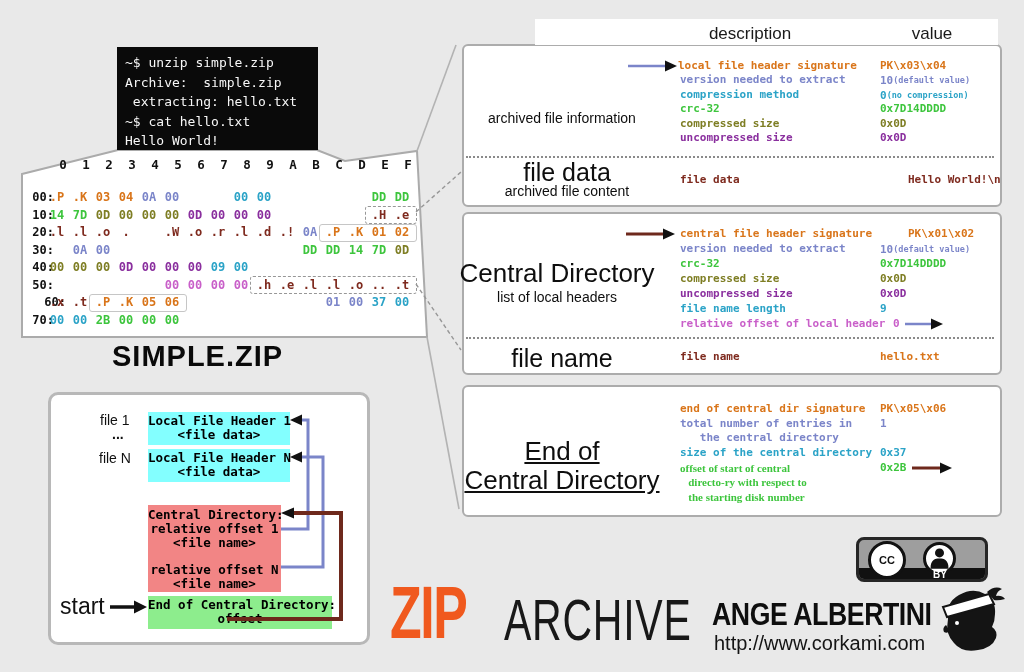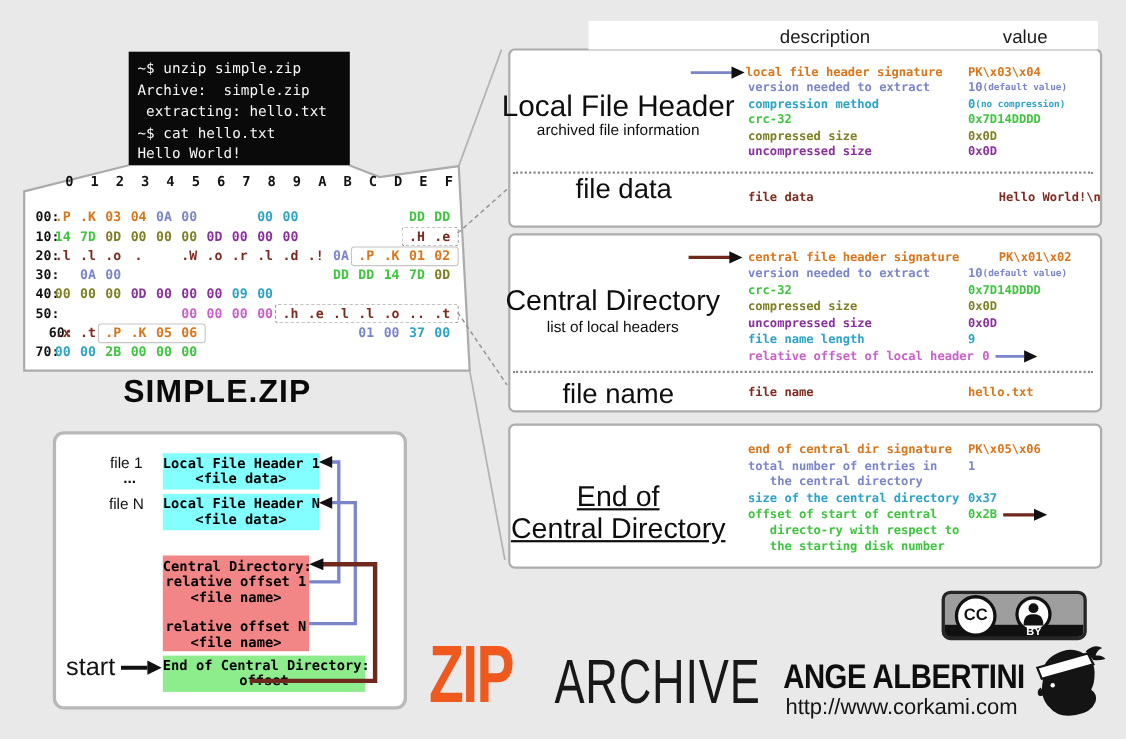--- a/index.html
+++ b/index.html
@@ -42,21 +42,21 @@
   #archive-word{left:504px;top:592px;font-size:57px;font-weight:normal;color:#181818;
             transform:scaleX(0.72);transform-origin:left top;line-height:57px;letter-spacing:1px;}
   #author-word{left:712px;top:599px;font-size:31px;font-weight:bold;color:#0E0E0E;
             transform:scaleX(0.86);transform-origin:left top;letter-spacing:-0.5px;line-height:32px;}
   #url-word{left:714px;top:633px;font-size:20px;color:#141414;line-height:21px;}
   
   #ccbadge{left:856px;top:537px;width:132px;height:45px;background:#9E9E9E;
            border:3px solid #262626;border-radius:8px;box-sizing:border-box;overflow:hidden;}
   #ccstrip{position:absolute;left:0;bottom:0;width:100%;height:11px;background:#111;}
   .cccircle{position:absolute;background:#FFF;border:3px solid #111;border-radius:50%;box-sizing:border-box;}
-  #cc-cc{left:9px;top:1px;width:38px;height:38px;font-weight:bold;font-size:15px;
+  #cc-cc{left:9px;top:1px;width:38px;height:38px;font-weight:bold;font-size:11px;
          text-align:center;line-height:32px;color:#111;}
   #cc-person{left:64px;top:2px;width:33px;height:33px;}
   #cc-by{position:absolute;left:60px;bottom:-1px;width:42px;text-align:center;
          color:#FFF;font-weight:bold;font-size:10px;}
 </style>
 </head>
 <body>
 
 <div id="stage">
 
@@ -71,23 +71,23 @@
   <div class="panelbox" style="left:462px;top:44px;width:536px;height:159px;"></div>
   <div class="panelbox" style="left:462px;top:212px;width:536px;height:159px;"></div>
   <div class="panelbox" style="left:462px;top:385px;width:536px;height:128px;"></div>
   <div class="dotline" style="top:156px;"></div>
   <div class="dotline" style="top:337px;"></div>
 
   <div class="abs" style="left:535px;top:19px;width:463px;height:26px;background:#FFF;"></div>
   <div class="colhead" style="left:660px;top:24px;width:180px;">description</div>
   <div class="colhead" style="left:882px;top:24px;width:100px;">value</div>
 
-  <div class="sec-title" style="left:450px;top:81px;font-size:27px;">Local File Header</div>
   <div class="sec-sub" style="left:450px;top:110px;">archived file information</div>
   <div class="sec-title" style="left:455px;top:158px;font-size:25px;">file data</div>
+  <div class="sec-sub" style="left:455px;top:183px;">archived file content</div>
   <div class="sec-title" style="left:445px;top:260px;font-size:26px;line-height:26px;">Central Directory</div>
   <div class="sec-sub" style="left:445px;top:289px;">list of local headers</div>
   <div class="sec-title" style="left:450px;top:344px;font-size:25px;">file name</div>
   <div class="sec-title" style="left:450px;top:437px;font-size:26px;line-height:29px;text-decoration:underline;">End of
 Central Directory</div>
 
   <div class="abs" id="panelrows" style="left:0;top:0;">
       <div class="descrow" style="left: 648px; top: 58.5px; color: rgb(217, 117, 26); margin-left: 30px;">local file header signature</div>
       <div class="valrow" style="left: 880px; top: 58.5px; color: rgb(217, 117, 26);">PK\x03\x04</div>
       <div class="descrow" style="left: 680px; top: 73px; color: rgb(123, 133, 201);">version needed to extract</div>
@@ -118,21 +118,21 @@
       <div class="valrow" style="left: 893px; top: 316.5px; color: rgb(201, 95, 201);">0</div>
       <div class="descrow" style="left: 680px; top: 349.5px; color: rgb(126, 42, 30);">file name</div>
       <div class="valrow" style="left: 880px; top: 349.5px; color: rgb(217, 117, 26); text-align: center;">hello.txt</div>
       <div class="descrow" style="left: 680px; top: 401.5px; color: rgb(217, 117, 26);">end of central dir signature</div>
       <div class="valrow" style="left: 880px; top: 401.5px; color: rgb(217, 117, 26);">PK\x05\x06</div>
       <div class="descrow" style="left: 680px; top: 416.5px; color: rgb(123, 133, 201);">total number of entries in
    the central directory</div>
       <div class="valrow" style="left: 880px; top: 416.5px; color: rgb(123, 133, 201);">1</div>
       <div class="descrow" style="left: 680px; top: 445.5px; color: rgb(43, 163, 199);">size of the central directory</div>
       <div class="valrow" style="left: 880px; top: 445.5px; color: rgb(43, 163, 199);">0x37</div>
-      <div class="descrow" style="left: 680px; top: 460.5px; color: rgb(61, 197, 61);">offset of start of central
+      <div class="descrow" style="left: 680px; top: 460.5px; color: rgb(61, 197, 61); font-family: Liberation Serif, serif;">offset of start of central
    directo-ry with respect to
    the starting disk number</div>
       <div class="valrow" style="left: 880px; top: 460.5px; color: rgb(61, 197, 61);">0x2B</div>
     </div>
 
   <div class="abs" id="terminal">
       <div class="termline">~$ unzip simple.zip</div>
       <div class="termline">Archive:  simple.zip</div>
       <div class="termline"> extracting: hello.txt</div>
       <div class="termline">~$ cat hello.txt</div>

